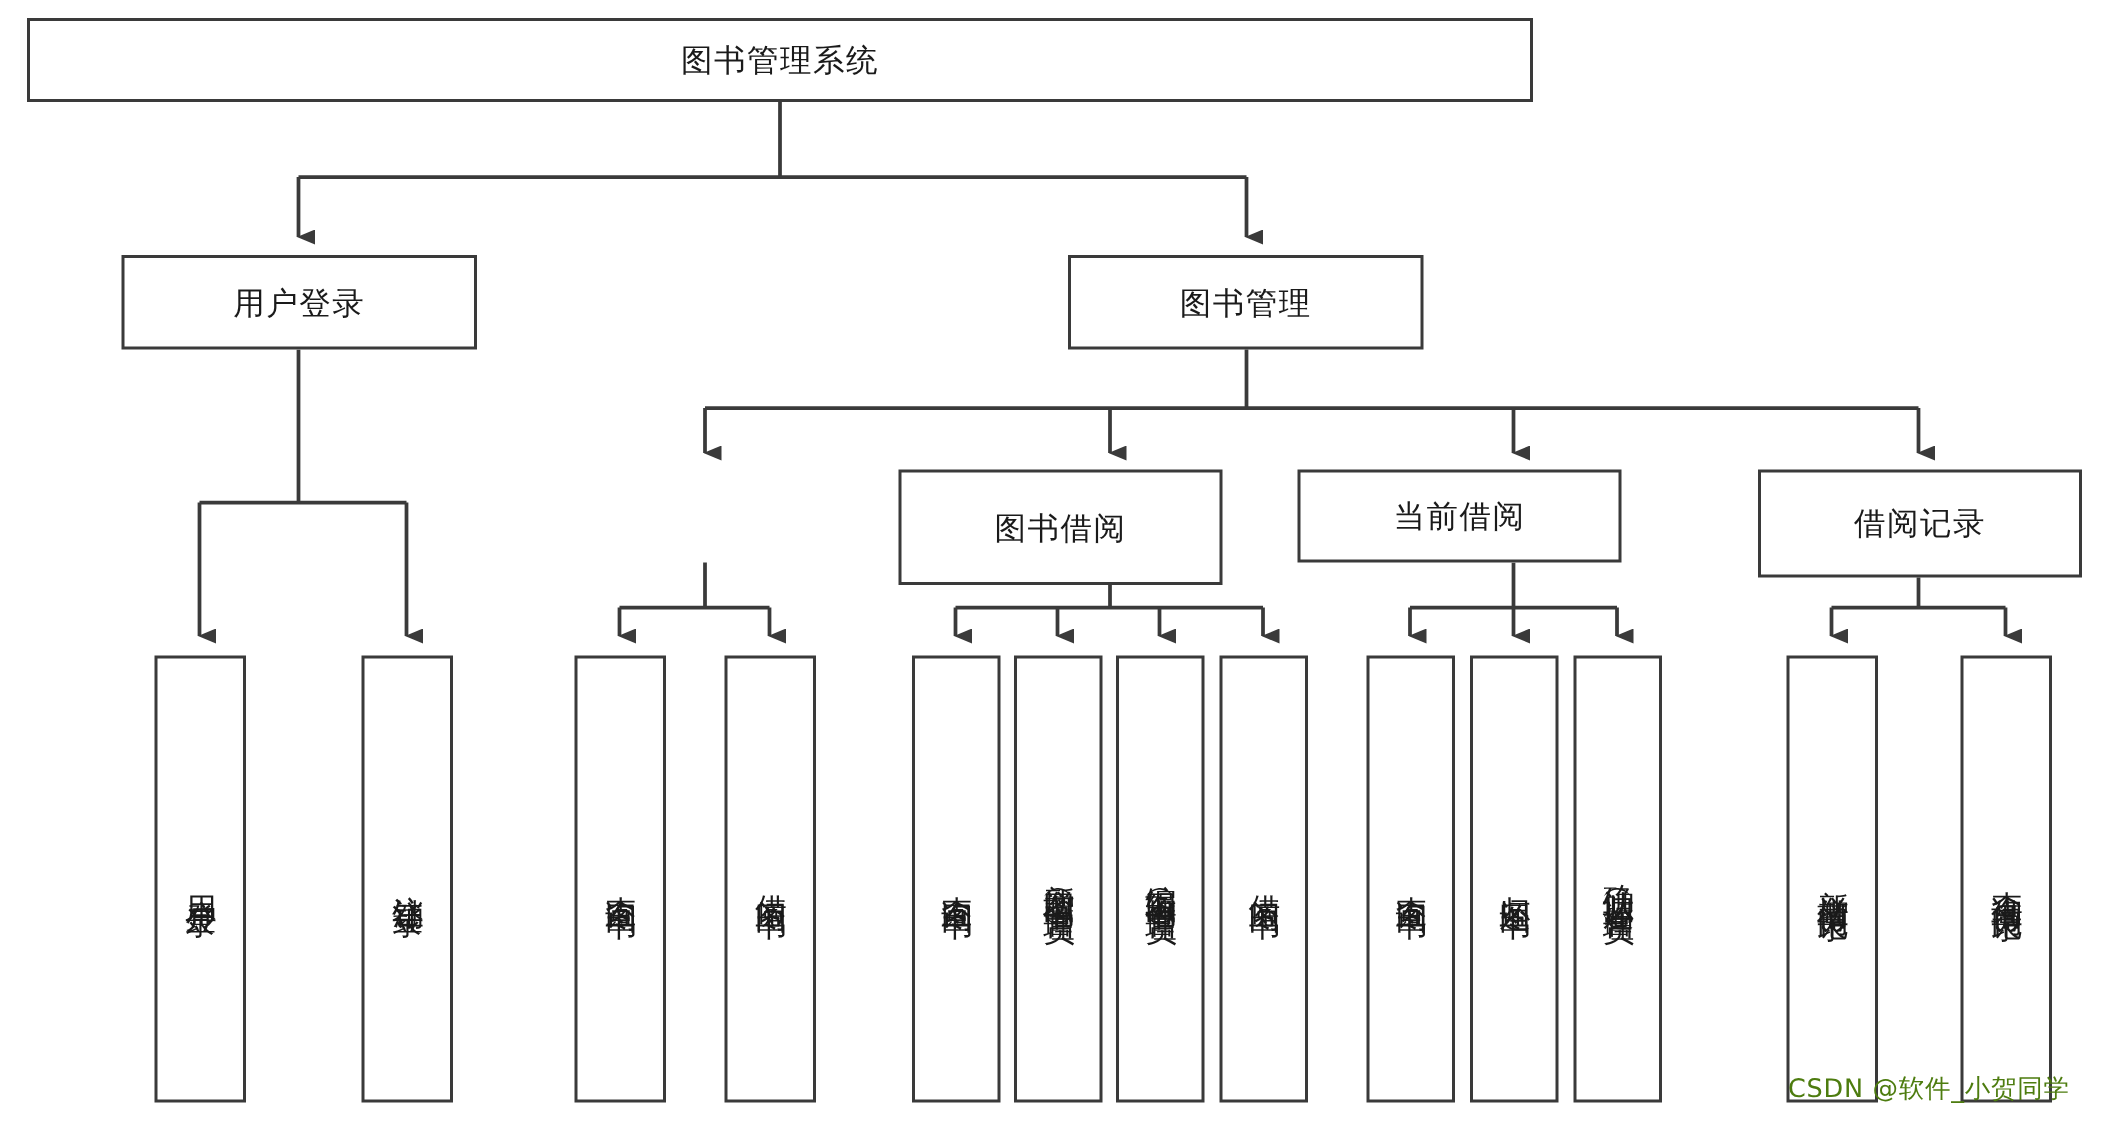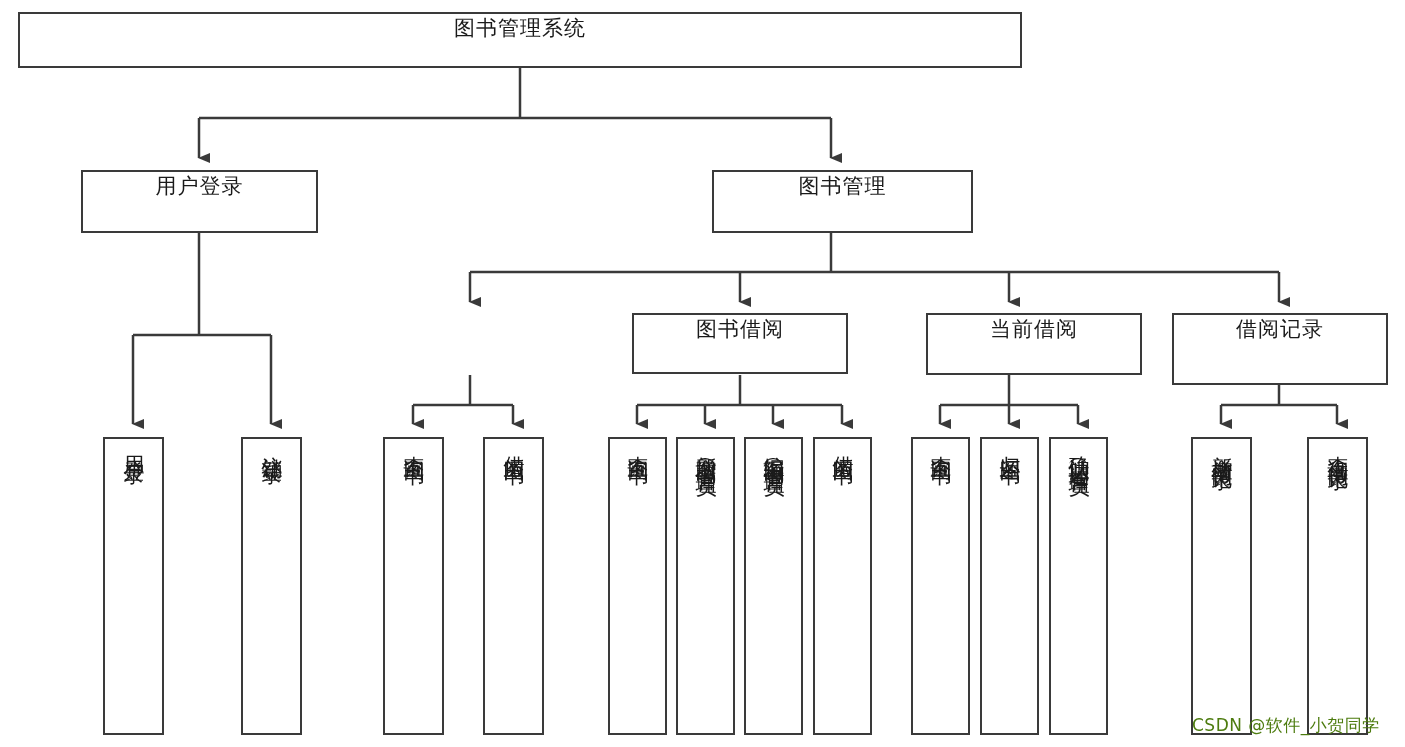--- a/index.html
+++ b/index.html
@@ -24,21 +24,21 @@
     width: 1405px;
     height: 747px;
     pointer-events: none;
   }
   .node {
     position: absolute;
     box-sizing: border-box;
     border: 2.5px solid #3a3a3a;
     background: #ffffff;
     display: flex;
-    align-items: flex-start;
+    align-items: center;
     justify-content: center;
     color: #1a1a1a;
   }
   .node.h {
     font-size: 21px;
     letter-spacing: 1px;
   }
   .node.v {
     font-size: 21px;
   }
@@ -113,28 +113,28 @@
     </g>
   </svg>
 
   <div class="node h" style="left:18px; top:12px; width:1004px; height:56px;">
     <span>图书管理系统</span>
   </div>
 
   <div class="node h" style="left:81px; top:170px; width:237px; height:63px;">
     <span>用户登录</span>
   </div>
-  <div class="node h" style="left:712px; top:170px; width:261px; height:63px;">
+  <div class="node h" style="left:712px; top:170px; width:237px; height:63px;">
     <span>图书管理</span>
   </div>
 
-  <div class="node h" style="left:632px; top:313px; width:216px; height:61px;">
+  <div class="node h" style="left:599px; top:313px; width:216px; height:77px;">
     <span>图书借阅</span>
   </div>
-  <div class="node h" style="left:926px; top:313px; width:216px; height:62px;">
+  <div class="node h" style="left:865px; top:313px; width:216px; height:62px;">
     <span>当前借阅</span>
   </div>
   <div class="node h" style="left:1172px; top:313px; width:216px; height:72px;">
     <span>借阅记录</span>
   </div>
 
   <div class="node v" style="left:103px; top:437px; width:61px; height:298px;">
     <span class="vtext">用户登录</span>
   </div>
   <div class="node v" style="left:241px; top:437px; width:61px; height:298px;">

